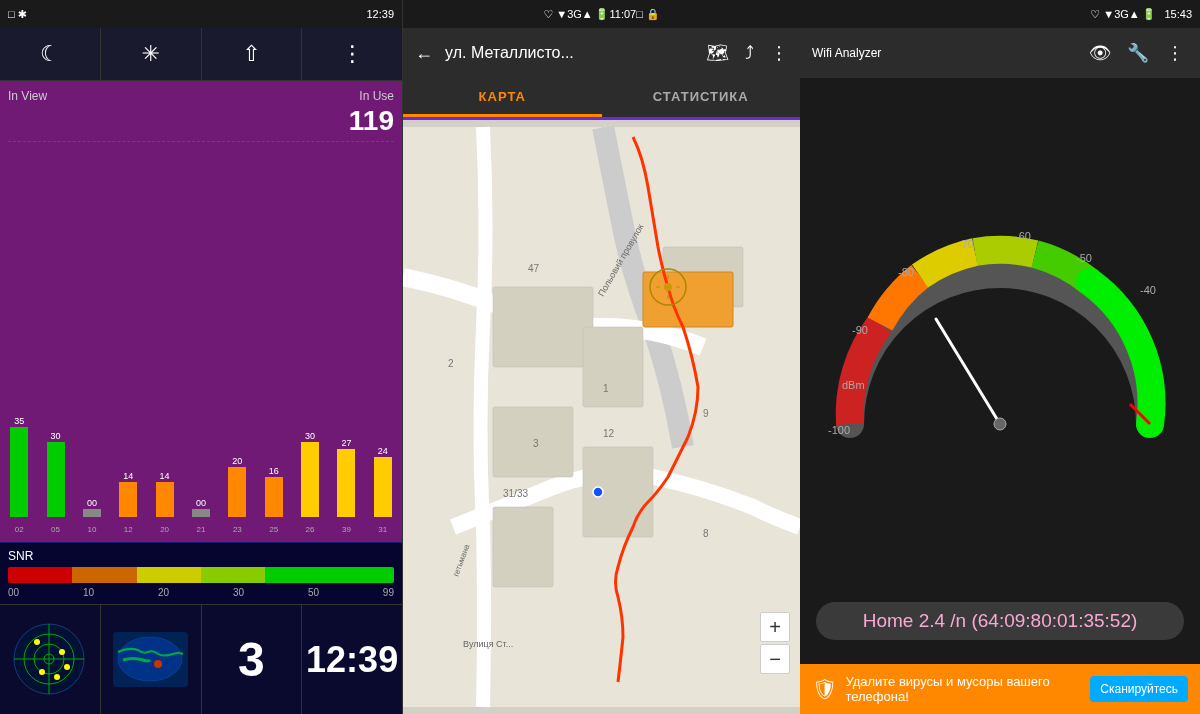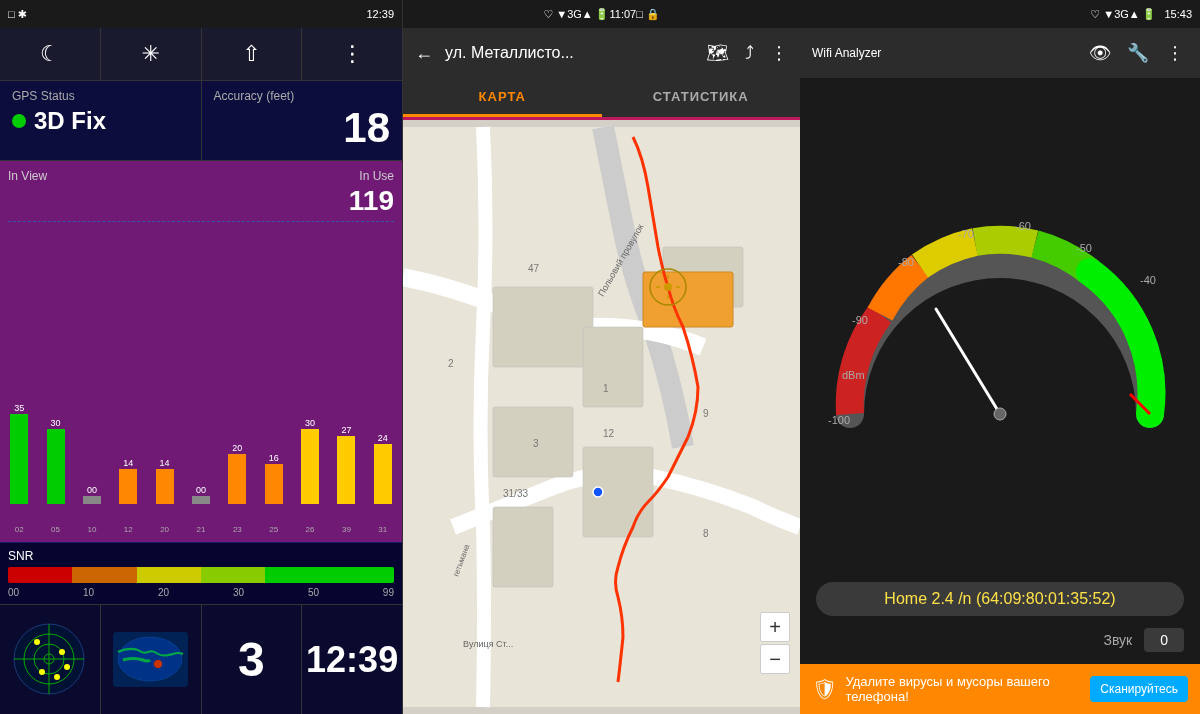--- a/index.html
+++ b/index.html
@@ -164,21 +164,21 @@
     }
 
     .bar {
       width: 22px;
     }
 
     .bar-label {
       color: #aaa;
       font-size: 8px;
       text-align: center;
-      margin-top: 20px;
+      margin-top: 7px;
     }
 
     .snr-panel {
       background: #050530;
       border-top: 1px solid #1a1a6e;
       padding: 6px 8px;
     }
 
     .snr-label {
       color: white;
@@ -270,21 +270,21 @@
       flex: 1;
       color: white;
       font-size: 16px;
     }
 
     .map-tabs {
       background: #2c2c2c;
       height: 42px;
       display: flex;
       align-items: center;
-      border-bottom: 3px solid #be185d;
+      border-bottom: 3px solid #6d28d9;
     }
 
     .map-tab {
       flex: 1;
       height: 100%;
       display: flex;
       align-items: center;
       justify-content: center;
       color: #aaa;
       font-size: 13px;
@@ -388,22 +388,22 @@
 
     .wifi-info-section {
       padding: 12px 16px;
       background: #1a1a1a;
     }
 
     .wifi-ssid-box {
       background: #3a3a3a;
       border-radius: 20px;
       padding: 8px 20px;
-      color: #fde047;
-      font-size: 16px;
+      color: #f9a8d4;
+      font-size: 19px;
       text-align: center;
       margin-bottom: 12px;
     }
 
     .sound-row {
       display: flex;
       align-items: center;
       justify-content: flex-end;
       gap: 12px;
       color: #aaa;
@@ -475,33 +475,20 @@
     <span>12:39</span>
   </div>
 
   <div class="top-buttons">
     <div class="top-btn">☾</div>
     <div class="top-btn">✳</div>
     <div class="top-btn">⇧</div>
     <div class="top-btn">⋮</div>
   </div>
 
-  <div class="gps-info-row">
-    <div class="gps-status-box">
-      <div class="gps-status-label">GPS Status</div>
-      <div class="gps-fix">
-        <div class="green-dot"></div>
-        <span>3D Fix</span>
-      </div>
-    </div>
-    <div class="accuracy-box">
-      <div class="accuracy-label">Accuracy (feet)</div>
-      <div class="accuracy-value">18</div>
-    </div>
-  </div>
 
   <div class="satellite-panel">
     <div class="in-view-row">
       <span>In View</span>
       <span>In Use</span>
     </div>
     <div class="sat-numbers">
       <span>11</span>
       <span>9</span>
     </div>
@@ -737,24 +724,20 @@
 
       <line x1="180" y1="220" x2="116" y2="115" stroke="white" stroke-width="3" stroke-linecap="round"></line>
       <circle cx="180" cy="220" r="6" fill="#666" stroke="#aaa" stroke-width="1"></circle>
 
       <line x1="310" y1="200" x2="330" y2="220" stroke="red" stroke-width="3"></line>
     </svg>
   </div>
 
   <div class="wifi-info-section">
     <div class="wifi-ssid-box">Home 2.4 /n (64:09:80:01:35:52)</div>
-    <div class="sound-row">
-      <span>Звук</span>
-      <span class="sound-value">0</span>
-    </div>
   </div>
 
   <div class="ad-banner">
     <span style="font-size:20px;">🛡</span>
     <span class="ad-text">Удалите вирусы и мусоры вашего телефона!</span>
     <button class="ad-button">Сканируйтесь</button>
   </div>
 </div>
 
 </body></html>

